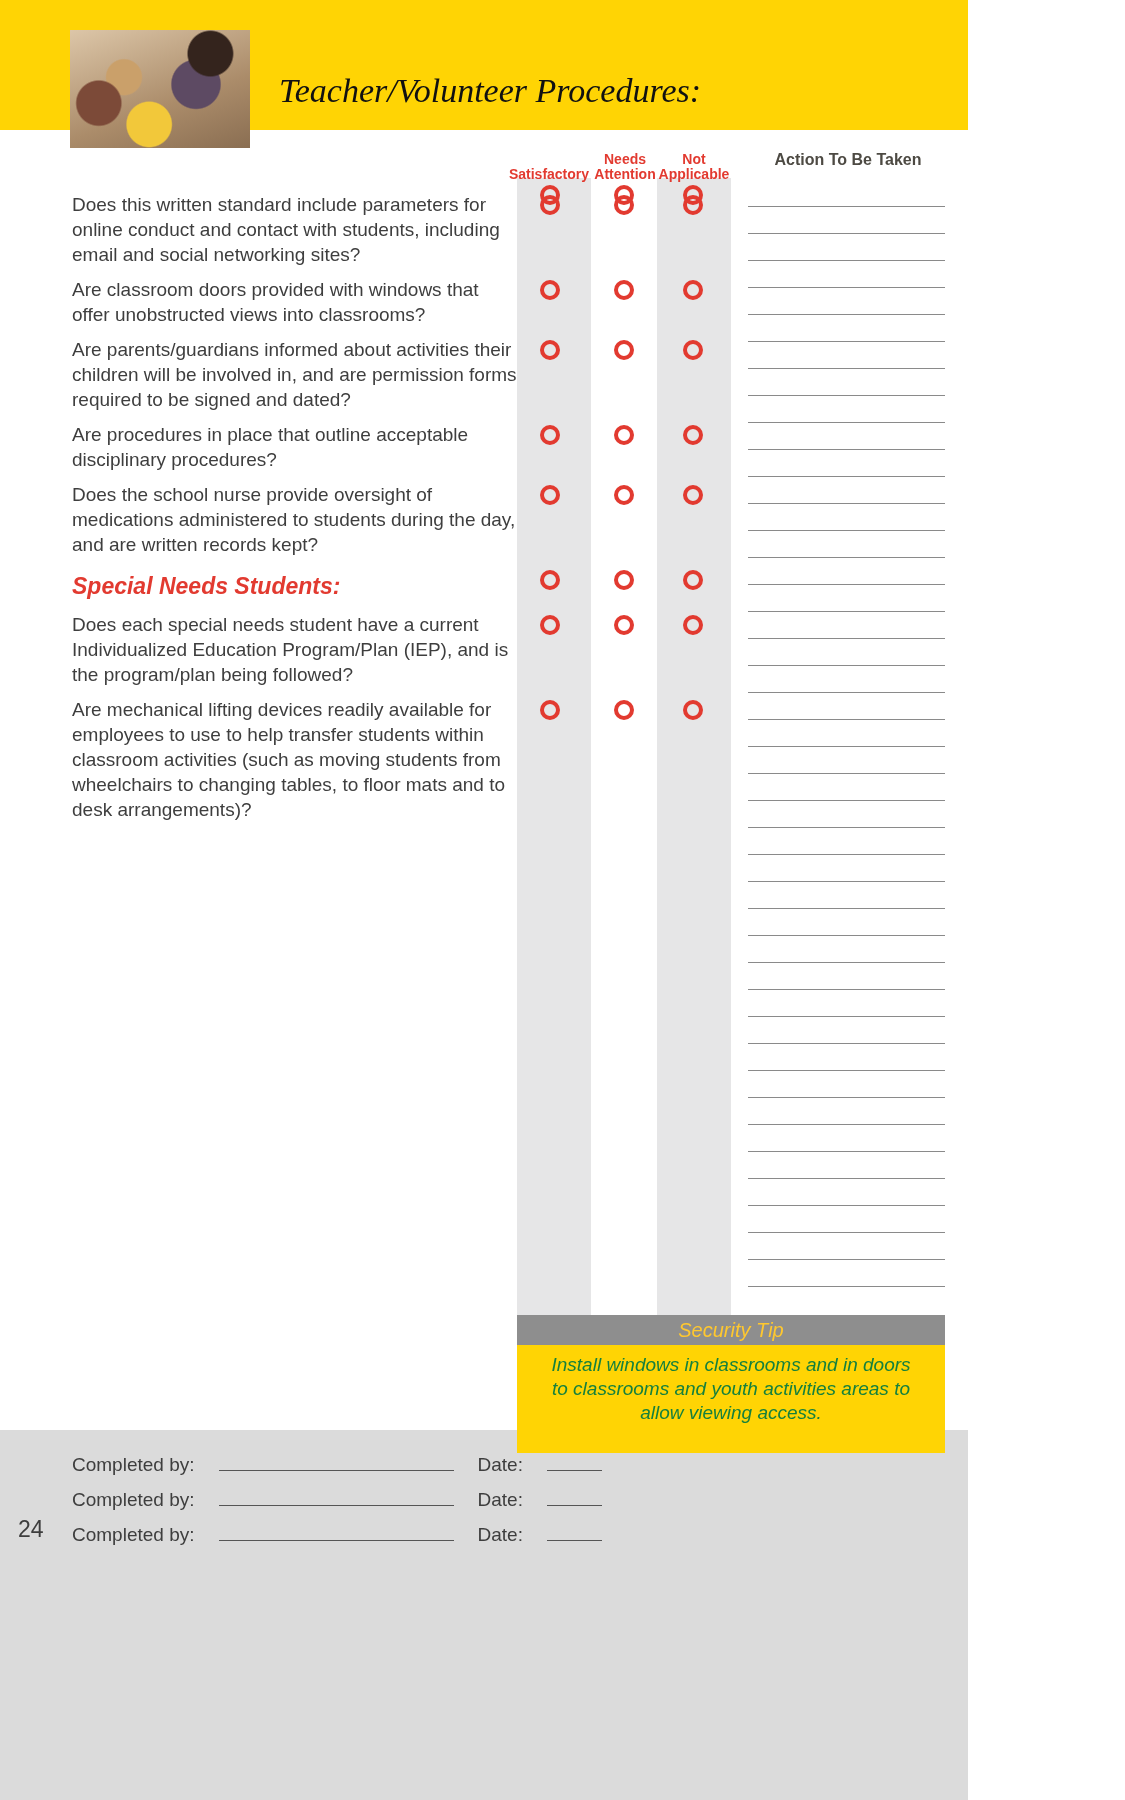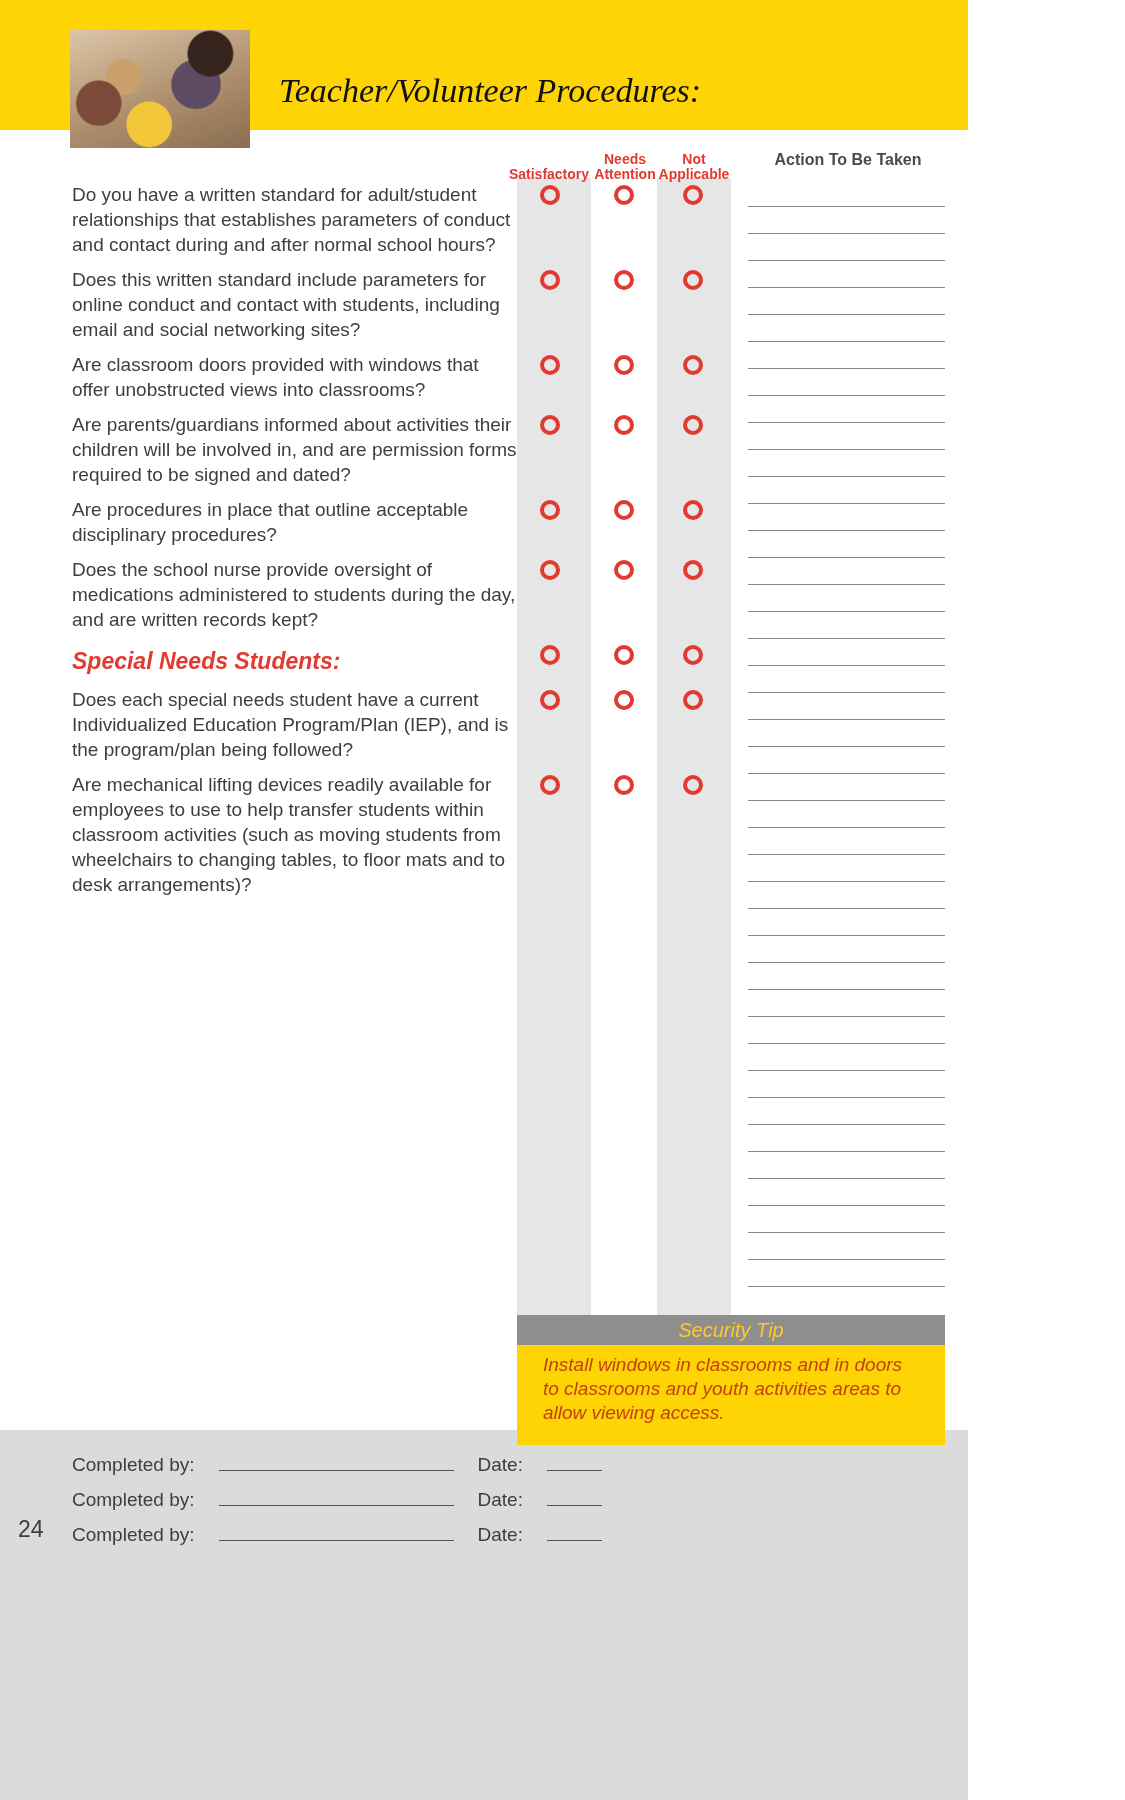--- a/index.html
+++ b/index.html
@@ -138,26 +138,26 @@
     display: flex;
     align-items: center;
     justify-content: center;
     font-style: italic;
     font-weight: normal;
     font-size: 20px;
     color: var(--tip_title, #FFC82E);
   }
   .tip-body {
     background: var(--yellow, #FFD404);
-    padding: 8px 26px 20px;
-    text-align: left;
+    padding: 8px 26px 28px;
+    text-align: center;
     font-style: italic;
     font-size: 19px;
     line-height: 24px;
-    color: #c2410c;
+    color: #15803d;
   }
 
   
   .footer {
     position: absolute;
     left: 0; top: 1430px;
     width: 100%;
     height: 370px;
     background: var(--footer_bg, #DBDBDB);
     padding-top: 24px;
@@ -248,21 +248,20 @@
         <div class="action-line"></div>
         <div class="action-line"></div>
         <div class="action-line"></div>
         <div class="action-line"></div>
         <div class="action-line"></div>
         <div class="action-line"></div>
       </div>
 
     <div class="checklist" id="checklist">
         <div class="q-row">
-          <div class="q-text">Do you have a written standard for adult/student relationships that establishes parameters of conduct and contact during and after normal school hours?</div>
           <span class="circle c0"></span>
           <span class="circle c1"></span>
           <span class="circle c2"></span>
         </div>
         <div class="q-row">
           <div class="q-text">Does this written standard include parameters for online conduct and contact with students, including email and social networking sites?</div>
           <span class="circle c0"></span>
           <span class="circle c1"></span>
           <span class="circle c2"></span>
         </div>

